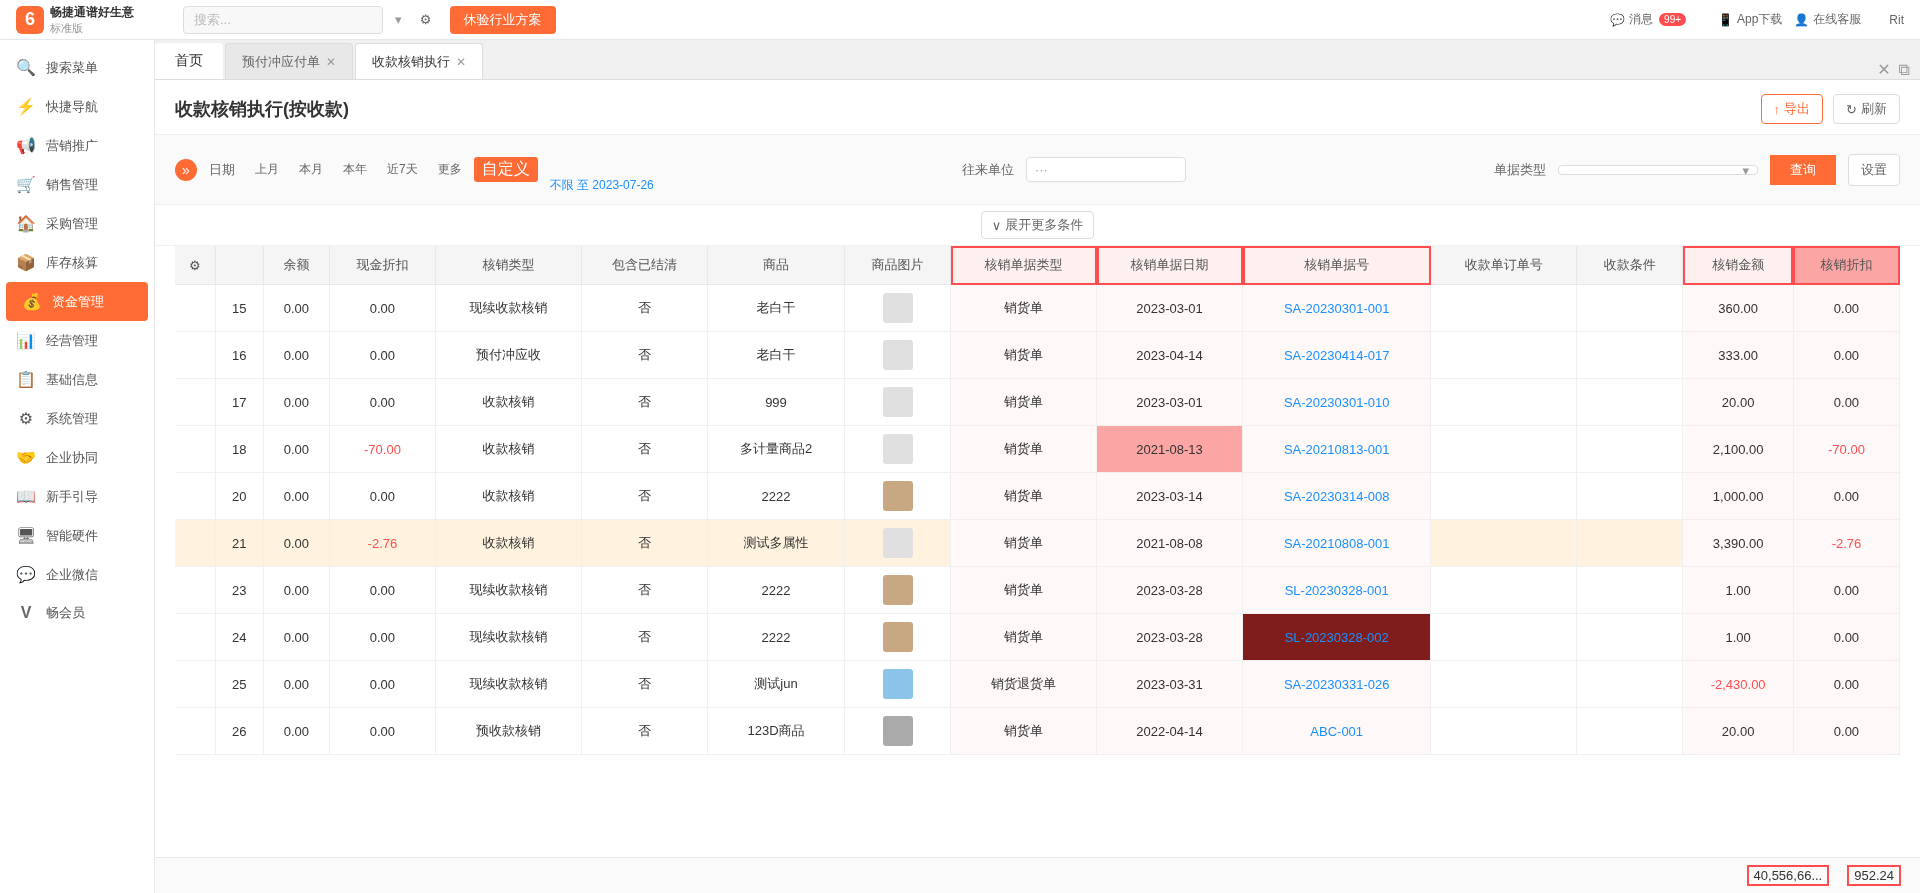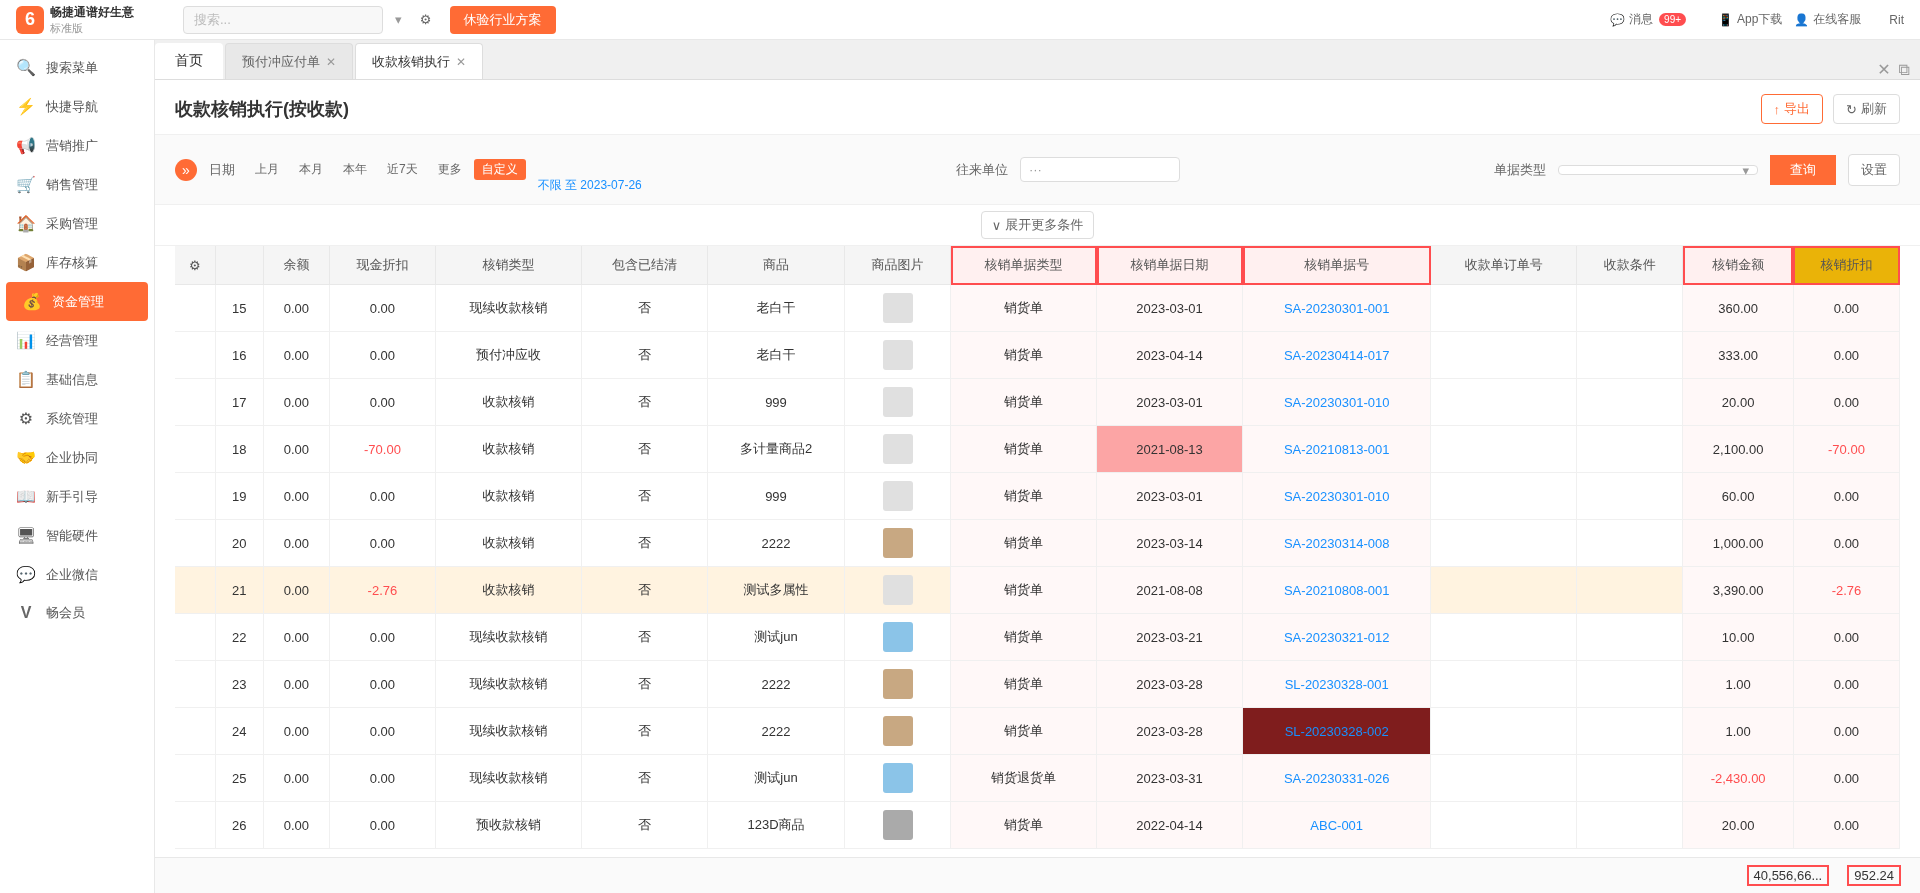--- a/index.html
+++ b/index.html
@@ -220,21 +220,21 @@
         <div class="filter-bar">
           <button class="filter-expand-btn">»</button>
 
           <span class="filter-label">日期</span>
           <div class="filter-date-options">
             <button class="filter-date-btn">上月</button>
             <button class="filter-date-btn">本月</button>
             <button class="filter-date-btn">本年</button>
             <button class="filter-date-btn">近7天</button>
             <button class="filter-date-btn">更多</button>
-            <button class="filter-date-btn active" style="background:#ff6b35;color:#fff;border-radius:3px;padding:2px 8px;font-size:12px;">自定义</button>
+            <button class="filter-date-btn active" style="background:#ff6b35;color:#fff;border-radius:3px;padding:2px 8px;font-size:16px;">自定义</button>
           </div>
           <span class="filter-date-range">不限 至 2023-07-26</span>
 
           <span style="flex:1;"></span>
 
           <span class="filter-label">往来单位</span>
           <div style="border:1px solid #ddd;border-radius:4px;padding:4px 30px 4px 8px;font-size:13px;min-width:160px;background:#fff;cursor:text;color:#999;">···</div>
 
           <span style="flex:1;"></span>
 
@@ -265,21 +265,21 @@
                 <th>核销类型</th>
                 <th>包含已结清</th>
                 <th>商品</th>
                 <th>商品图片</th>
                 <th style="outline:2px solid #ff4d4f;outline-offset:-2px;background:#fff0f0;">核销单据类型</th>
                 <th style="outline:2px solid #ff4d4f;outline-offset:-2px;background:#fff0f0;">核销单据日期</th>
                 <th style="outline:2px solid #ff4d4f;outline-offset:-2px;background:#fff0f0;">核销单据号</th>
                 <th>收款单订单号</th>
                 <th>收款条件</th>
                 <th style="outline:2px solid #ff4d4f;outline-offset:-2px;background:#fff0f0;">核销金额</th>
-                <th style="outline:2px solid #ff4d4f;outline-offset:-2px;background:#eab308;">核销折扣</th>
+                <th style="outline:2px solid #ff4d4f;outline-offset:-2px;background:#fca5a5;">核销折扣</th>
               </tr>
             </thead>
             <tbody id="table-body">
             <tr>
     <td></td>
     <td>15</td>
     <td>0.00</td>
     <td class="">0.00</td>
     <td>现续收款核销</td>
     <td>否</td>
@@ -339,37 +339,20 @@
     <td style="background:#fff8f8;">销货单</td>
     <td style="background:#fca5a5;">2021-08-13</td>
     <td style="background:#fff8f8;"><a class="link-text" href="#">SA-20210813-001</a></td>
     <td></td>
     <td></td>
     <td class="" style="background:#fff8f8;">2,100.00</td>
     <td class="negative" style="background:#fff8f8;">-70.00</td>
   </tr>
                 <tr>
     <td></td>
-    <td>19</td>
-    <td>0.00</td>
-    <td class="">0.00</td>
-    <td>收款核销</td>
-    <td>否</td>
-    <td>999</td>
-    <td><span class="img-placeholder"></span></td>
-    <td style="background:#fff8f8;">销货单</td>
-    <td style="background:#fff8f8;">2023-03-01</td>
-    <td style="background:#fff8f8;"><a class="link-text" href="#">SA-20230301-010</a></td>
-    <td></td>
-    <td></td>
-    <td class="" style="background:#fff8f8;">60.00</td>
-    <td class="" style="background:#fff8f8;">0.00</td>
-  </tr>
-                <tr>
-    <td></td>
     <td>20</td>
     <td>0.00</td>
     <td class="">0.00</td>
     <td>收款核销</td>
     <td>否</td>
     <td>2222</td>
     <td><span class="img-placeholder brown"></span></td>
     <td style="background:#fff8f8;">销货单</td>
     <td style="background:#fff8f8;">2023-03-14</td>
     <td style="background:#fff8f8;"><a class="link-text" href="#">SA-20230314-008</a></td>
@@ -387,37 +370,20 @@
     <td>否</td>
     <td>测试多属性</td>
     <td><span class="img-placeholder"></span></td>
     <td style="background:#fff8f8;">销货单</td>
     <td style="background:#fff8f8;">2021-08-08</td>
     <td style="background:#fff8f8;"><a class="link-text" href="#">SA-20210808-001</a></td>
     <td></td>
     <td></td>
     <td class="" style="background:#fff8f8;">3,390.00</td>
     <td class="negative" style="background:#fff8f8;">-2.76</td>
-  </tr>
-                <tr>
-    <td></td>
-    <td>22</td>
-    <td>0.00</td>
-    <td class="">0.00</td>
-    <td>现续收款核销</td>
-    <td>否</td>
-    <td>测试jun</td>
-    <td><span class="img-placeholder colored"></span></td>
-    <td style="background:#fff8f8;">销货单</td>
-    <td style="background:#fff8f8;">2023-03-21</td>
-    <td style="background:#fff8f8;"><a class="link-text" href="#">SA-20230321-012</a></td>
-    <td></td>
-    <td></td>
-    <td class="" style="background:#fff8f8;">10.00</td>
-    <td class="" style="background:#fff8f8;">0.00</td>
   </tr>
                 <tr>
     <td></td>
     <td>23</td>
     <td>0.00</td>
     <td class="">0.00</td>
     <td>现续收款核销</td>
     <td>否</td>
     <td>2222</td>
     <td><span class="img-placeholder brown"></span></td>

